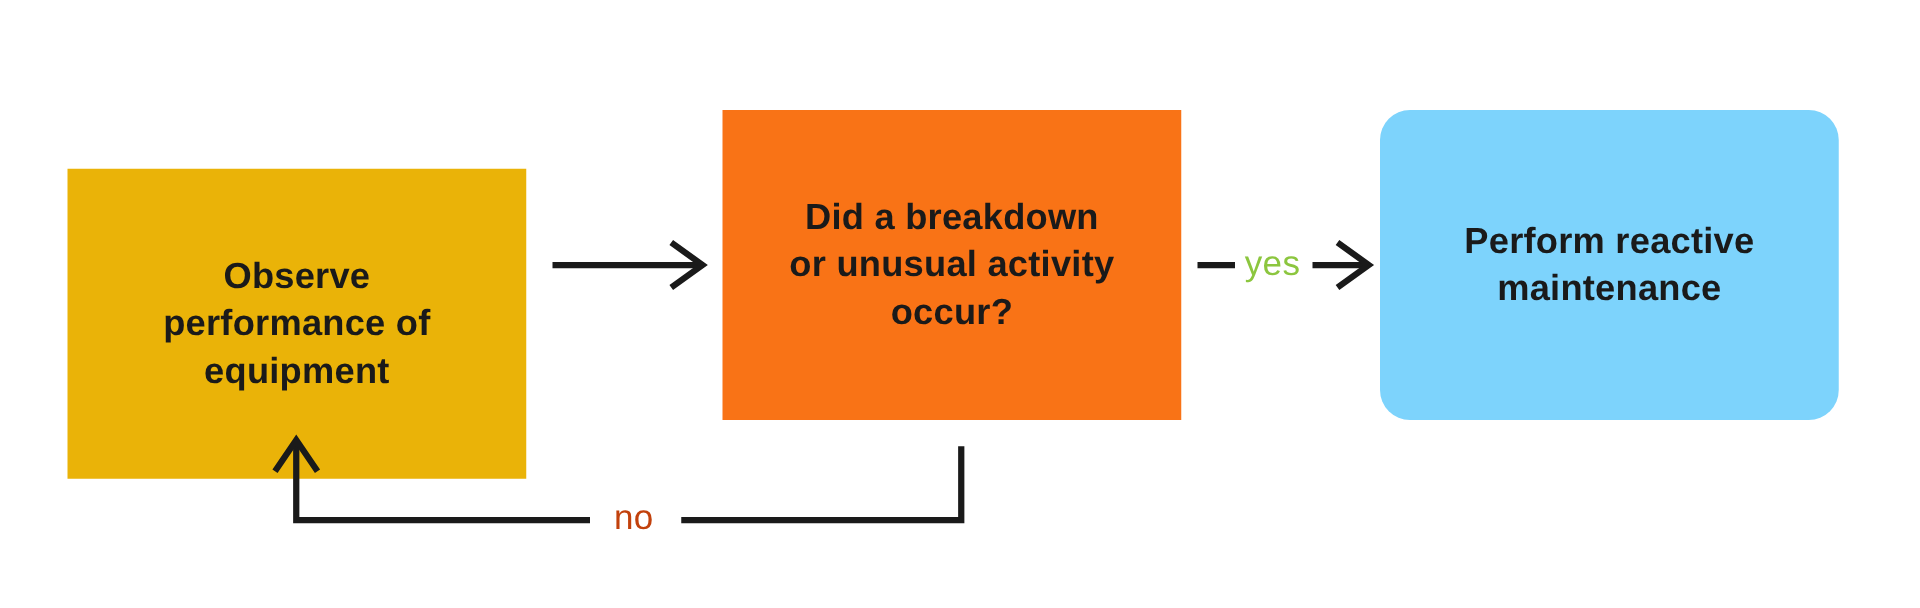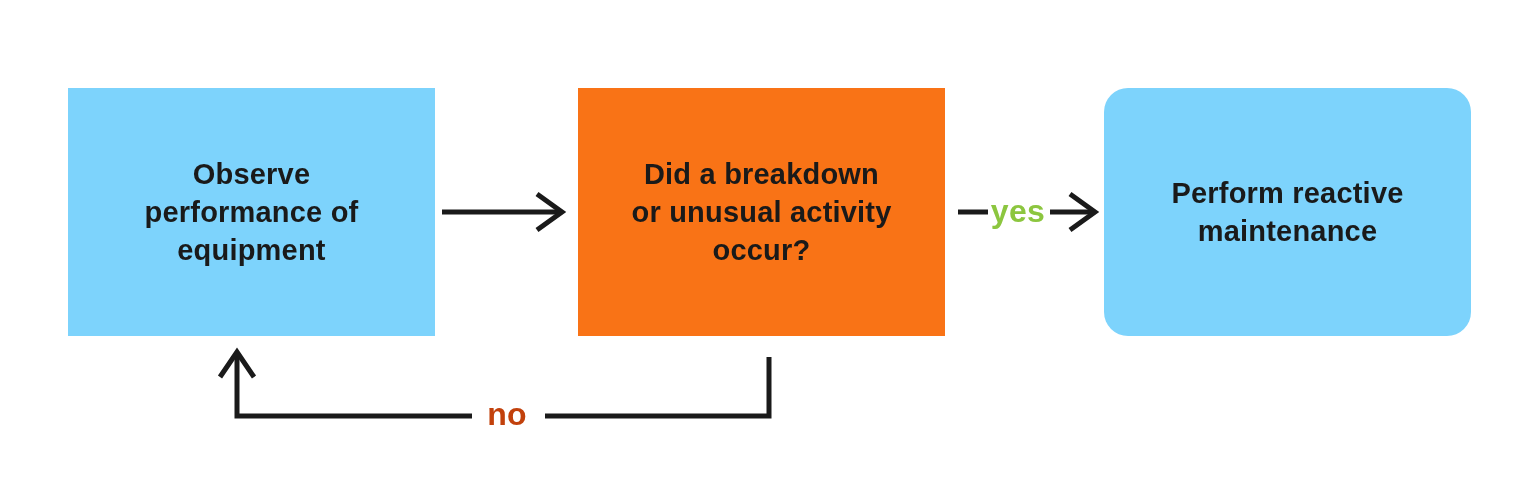--- a/index.html
+++ b/index.html
@@ -28,36 +28,36 @@
   }
   .node-label {
     font-size: 29px;
     font-weight: 700;
     line-height: 38px;
     color: #1a1a1a;
     text-align: center;
     white-space: pre-line;
     letter-spacing: 0.2px;
   }
-  #node-observe  { left: 68px;  background: #7dd3fc; }
+  #node-observe  { left: 54px;  background: #eab308; margin-top: 47px; }
   #node-decision { left: 578px; background: #f97316; }
   #node-reactive { left: 1104px; background: #7dd3fc; border-radius: 24px; }
   .connectors {
     position: absolute;
     left: 0;
     top: 0;
     width: 1536px;
     height: 486px;
     pointer-events: none;
   }
   .edge-label {
     position: absolute;
     transform: translate(-50%, -50%);
-    font-size: 32px;
-    font-weight: 700;
+    font-size: 28px;
+    font-weight: 400;
     letter-spacing: 0.3px;
     white-space: nowrap;
   }
   #edge-label-yes { left: 1018px; top: 211px; color: #8cc63f; }
   #edge-label-no  { left: 507px;  top: 414px; color: #c2410c; }
 </style>
 </head>
 <body>
 
 <div class="canvas">

